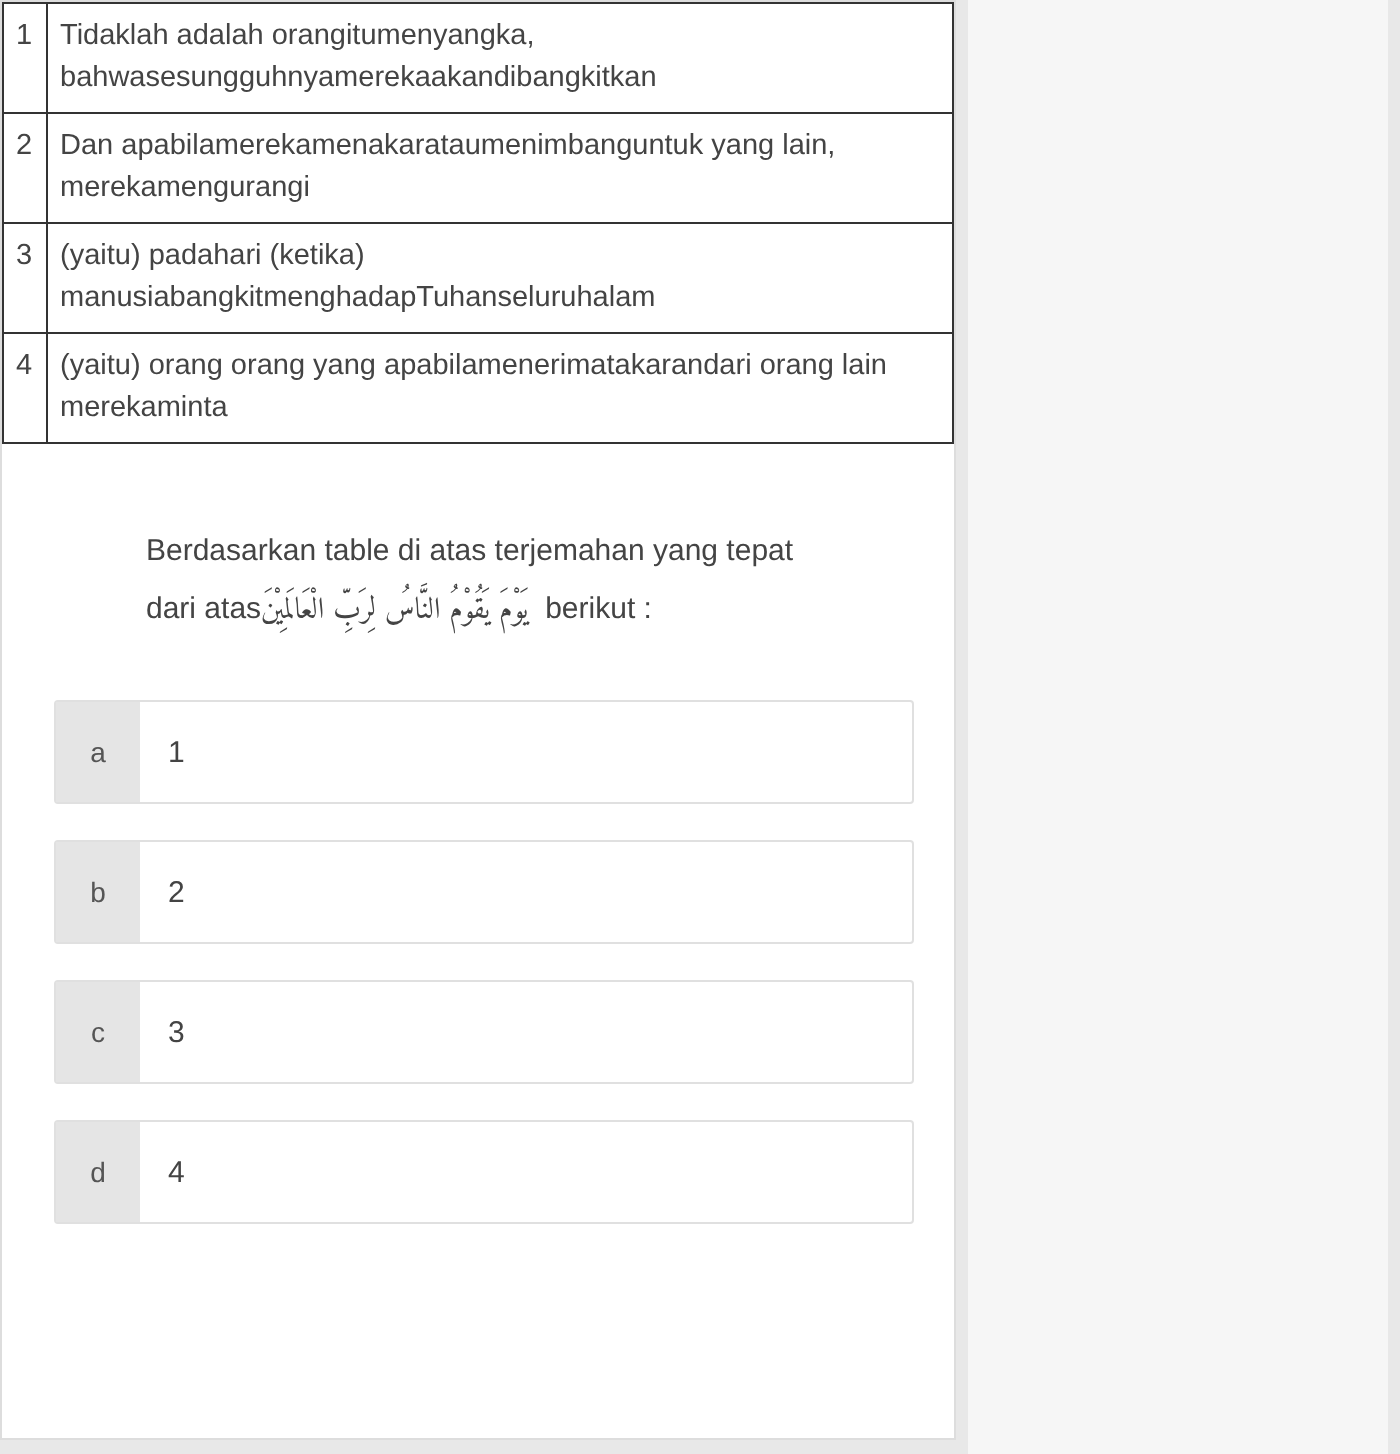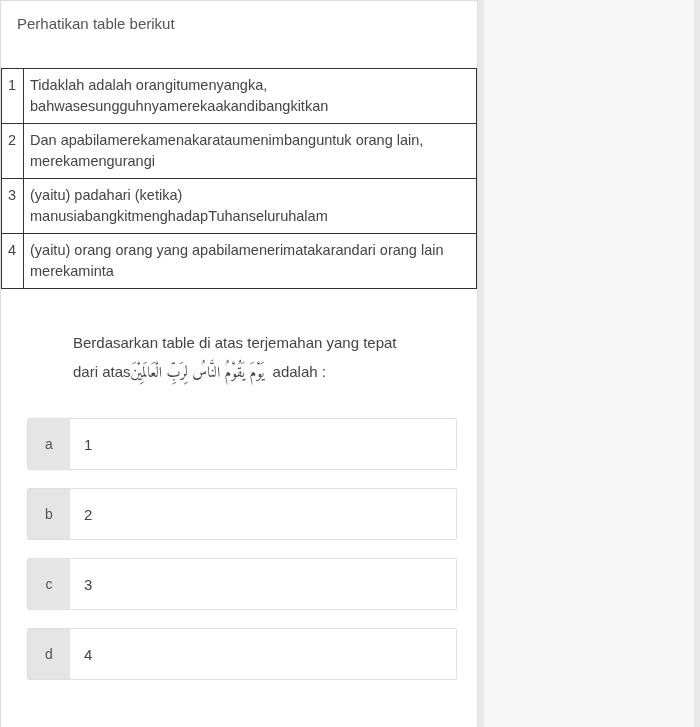--- a/index.html
+++ b/index.html
@@ -109,47 +109,46 @@
     }
   </style>
 </head>
 <body>
 
 <div class="stage">
 
   <div class="page-wrap">
     <div class="card">
 
-      <div class="instr">Perhatikan table berikut</div>
 
       <table class="ref-table">
         <tbody>
           <tr>
             <td class="num">1</td>
             <td>Tidaklah adalah orangitumenyangka, bahwasesungguhnyamerekaakandibangkitkan</td>
           </tr>
           <tr>
             <td class="num">2</td>
-            <td>Dan apabilamerekamenakarataumenimbanguntuk orang lain, merekamengurangi</td>
+            <td>Dan apabilamerekamenakarataumenimbanguntuk yang lain, merekamengurangi</td>
           </tr>
           <tr>
             <td class="num">3</td>
             <td>(yaitu) padahari (ketika) manusiabangkitmenghadapTuhanseluruhalam</td>
           </tr>
           <tr>
             <td class="num">4</td>
             <td>(yaitu) orang orang yang apabilamenerimatakarandari orang lain merekaminta</td>
           </tr>
         </tbody>
       </table>
 
       <div class="question-stem">
         <span>Berdasarkan table di atas terjemahan yang tepat</span><br>
         <span>dari atas</span><span class="arabic">يَوْمَ يَقُوْمُ النَّاسُ لِرَبِّ الْعَالَمِيْنَ</span>
-        &nbsp;<span>adalah :</span>
+        &nbsp;<span>berikut :</span>
       </div>
 
       <div class="options">
         <div class="option-row">
           <div class="opt-letter">a</div>
           <div class="opt-body">1</div>
         </div>
         <div class="option-row">
           <div class="opt-letter">b</div>
           <div class="opt-body">2</div>

